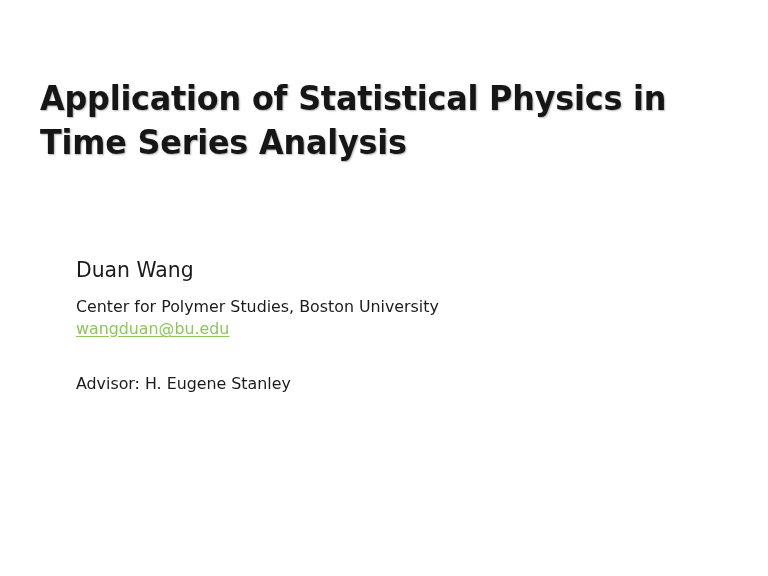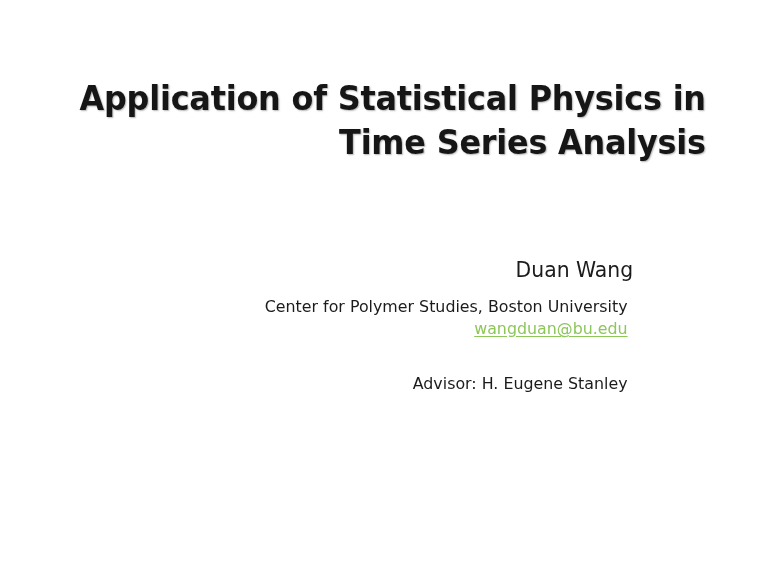--- a/index.html
+++ b/index.html
@@ -14,21 +14,20 @@
     font-family: "DejaVu Sans", sans-serif;
     overflow: hidden;
   }
 
   .slide {
     position: relative;
     width: 768px;
     height: 576px;
     background: #ffffff;
     box-sizing: border-box;
-    text-align: right;
   }
 
   
   .slide-title {
     position: absolute;
     left: 40px;
     top: 55px;
     width: 690px;
     font-family: "DejaVu Sans", sans-serif;
     font-size: 33px;
@@ -38,21 +37,21 @@
     color: #161616;
     text-shadow: 1px 1px 1.6px rgba(120,120,120,0.55);
     white-space: pre-line;
     transform: scaleX(0.965);
     transform-origin: left top;
   }
 
   
   .body-block {
     position: absolute;
-    left: 90px;
+    left: 76px;
     top: 256px;
     width: 560px;
   }
 
   .author-name {
     font-family: "DejaVu Sans", sans-serif;
     font-size: 21px;
     font-weight: normal;
     line-height: 28px;
     color: #1b1b1b;

